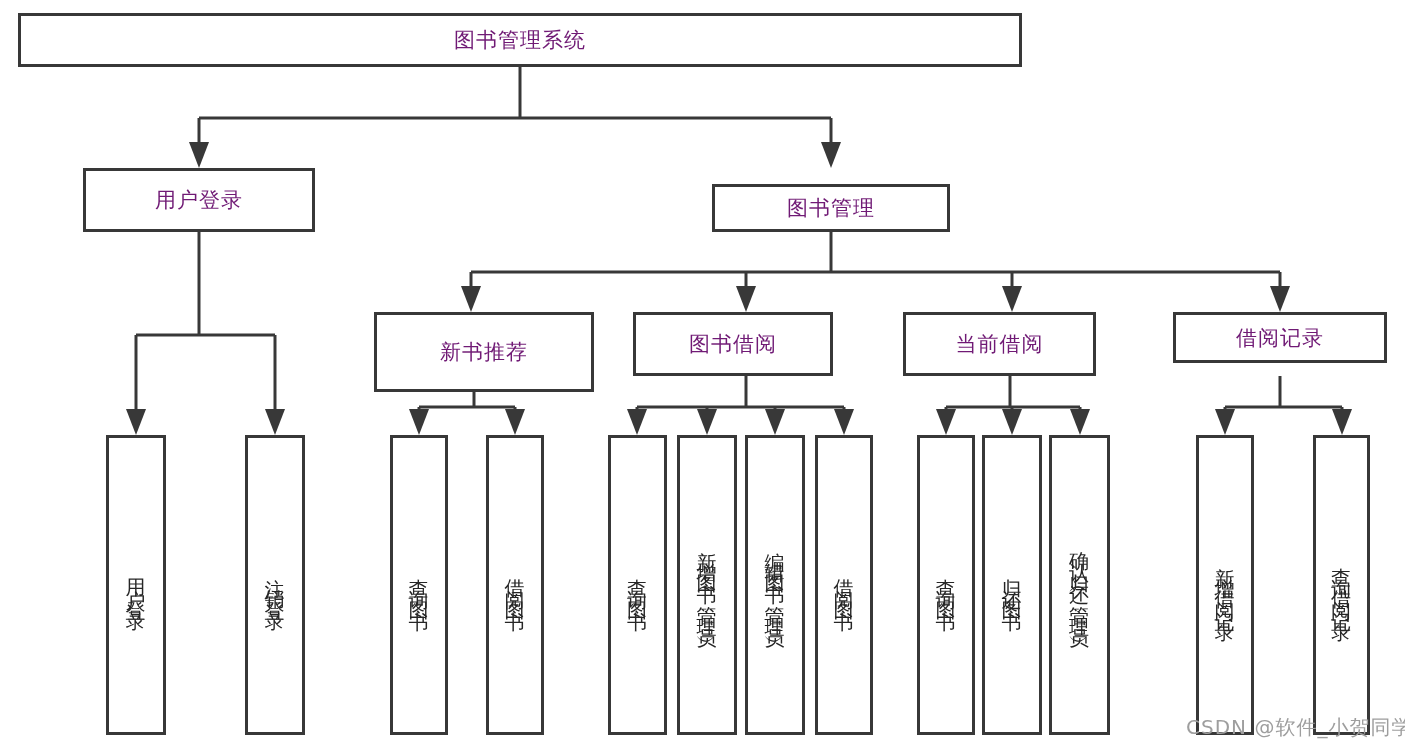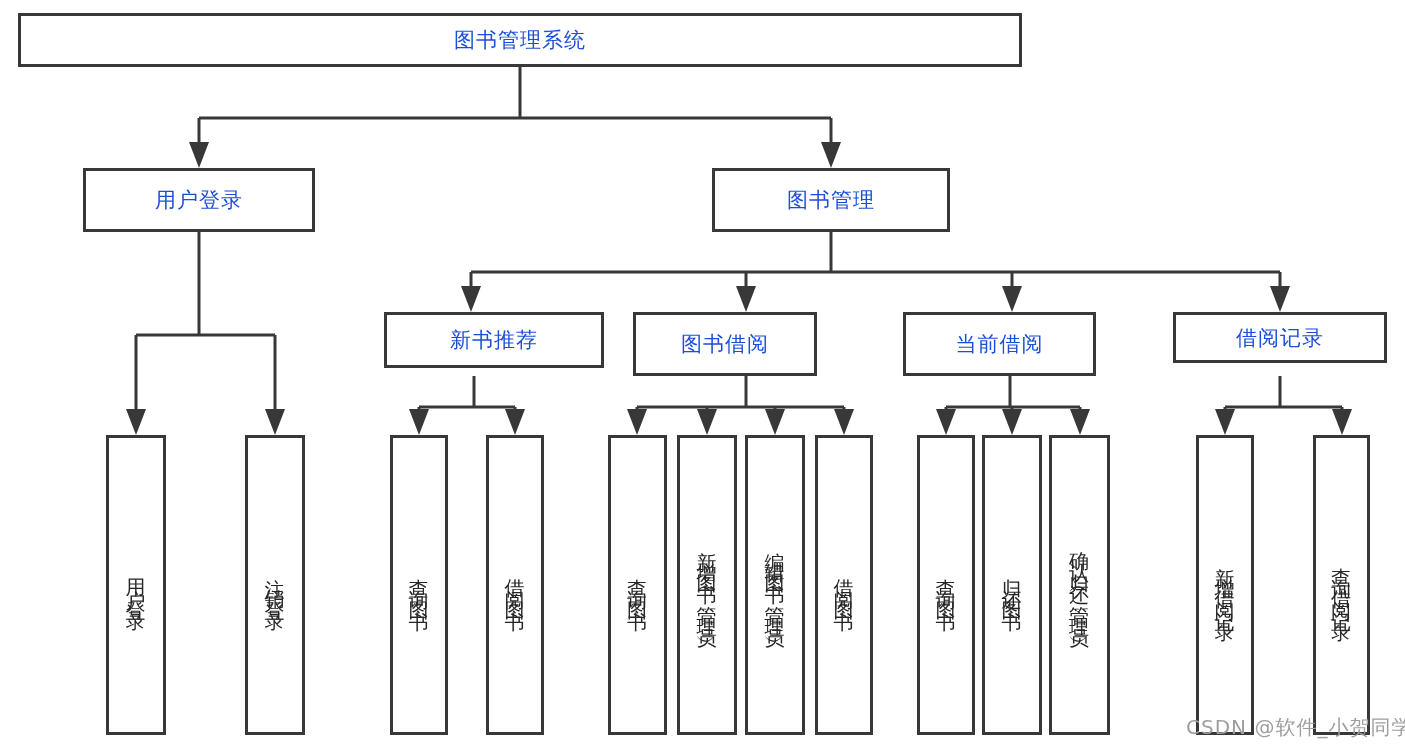--- a/index.html
+++ b/index.html
@@ -26,21 +26,21 @@
     box-sizing: border-box;
     border: 3px solid #383838;
     background: #ffffff;
     display: flex;
     align-items: center;
     justify-content: center;
     z-index: 2;
   }
   .hbox .label {
     font-size: 21px;
-    color: #1d4ed8;
+    color: #701a75;
     letter-spacing: 1px;
     white-space: nowrap;
   }
   .vbox .vlabel {
     writing-mode: vertical-rl;
     text-orientation: mixed;
     font-size: 20px;
     line-height: 1;
     letter-spacing: 11px;
     color: #262626;
@@ -128,28 +128,28 @@
     </g>
   </svg>
 
   <div class="box hbox" style="left:18px;top:13px;width:1004px;height:54px">
     <span class="label">图书管理系统</span>
   </div>
 
   <div class="box hbox" style="left:83px;top:168px;width:232px;height:64px">
     <span class="label">用户登录</span>
   </div>
-  <div class="box hbox" style="left:712px;top:168px;width:238px;height:64px">
+  <div class="box hbox" style="left:712px;top:184px;width:238px;height:48px">
     <span class="label">图书管理</span>
   </div>
 
-  <div class="box hbox" style="left:384px;top:312px;width:220px;height:56px">
+  <div class="box hbox" style="left:374px;top:312px;width:220px;height:80px">
     <span class="label">新书推荐</span>
   </div>
-  <div class="box hbox" style="left:633px;top:312px;width:184px;height:64px">
+  <div class="box hbox" style="left:633px;top:312px;width:200px;height:64px">
     <span class="label">图书借阅</span>
   </div>
   <div class="box hbox" style="left:903px;top:312px;width:193px;height:64px">
     <span class="label">当前借阅</span>
   </div>
   <div class="box hbox" style="left:1173px;top:312px;width:214px;height:51px">
     <span class="label">借阅记录</span>
   </div>
 
   <div class="box vbox" style="left:106px;top:435px;width:60px;height:300px">

